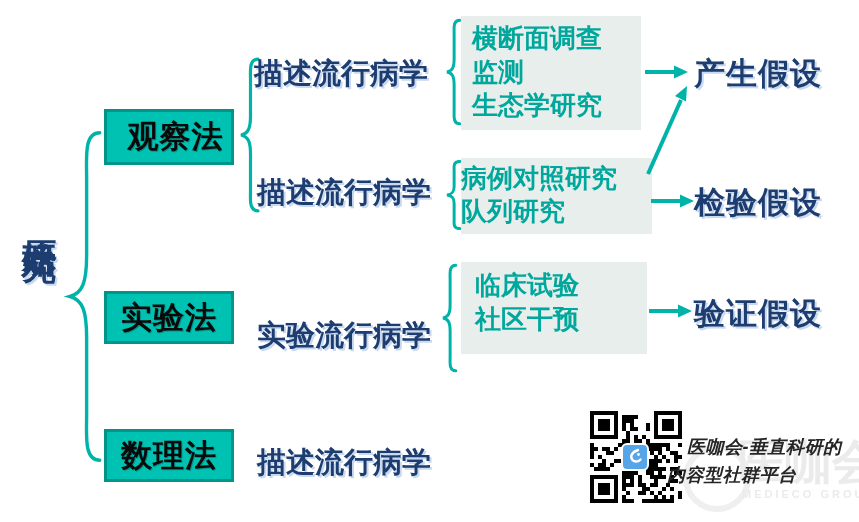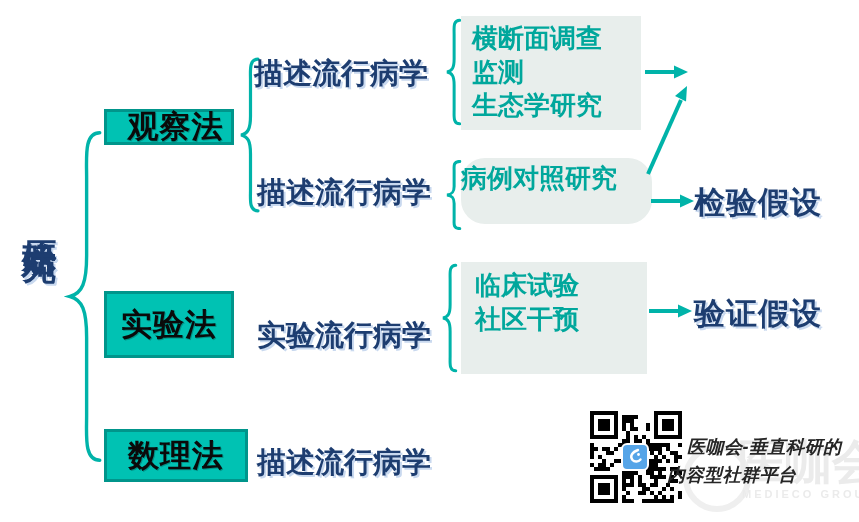--- a/index.html
+++ b/index.html
@@ -42,27 +42,27 @@
 <body>
 
 <div id="stage">
 
   <div class="abs root-label" style="left:21px;top:213px;height:152px;">原始研究</div>
 
   <svg class="abs brace" style="left:63px;top:126px;" width="42" height="341" viewBox="0 0 24 100" preserveAspectRatio="none">
     <path d="M21,2 C12,2 13.5,9 13.5,15 L13.5,38 C13.5,46 11,49 4,50 C11,51 13.5,54 13.5,62 L13.5,85 C13.5,91 12,98 21,98" stroke-width="3.4" vector-effect="non-scaling-stroke"></path>
   </svg>
 
-  <div class="abs method-box" style="left:104px;top:109px;width:130px;height:36px;padding-left:13px;">
+  <div class="abs method-box" style="left:104px;top:109px;width:130px;height:56px;padding-left:13px;">
     <span>观察法</span>
   </div>
-  <div class="abs method-box" style="left:104px;top:291px;width:130px;height:67px;">
+  <div class="abs method-box" style="left:104px;top:291px;width:130px;height:53px;">
     <span>实验法</span>
   </div>
-  <div class="abs method-box" style="left:104px;top:429px;width:144px;height:53px;">
+  <div class="abs method-box" style="left:104px;top:429px;width:130px;height:53px;">
     <span>数理法</span>
   </div>
 
   <svg class="abs brace" style="left:237px;top:56px;" width="24" height="158" viewBox="0 0 24 100" preserveAspectRatio="none">
     <path d="M21,2 C12,2 13.5,9 13.5,15 L13.5,38 C13.5,46 11,49 4,50 C11,51 13.5,54 13.5,62 L13.5,85 C13.5,91 12,98 21,98" stroke-width="3.2" vector-effect="non-scaling-stroke"></path>
   </svg>
 
   <div class="abs navy heading" style="left:254px;top:58px;">描述流行病学</div>
   <div class="abs navy heading" style="left:257px;top:177px;">描述流行病学</div>
   <div class="abs navy heading" style="left:257px;top:320px;">实验流行病学</div>
@@ -76,24 +76,25 @@
   </svg>
   <svg class="abs brace" style="left:440px;top:263px;" width="18" height="110" viewBox="0 0 24 100" preserveAspectRatio="none">
     <path d="M21,2 C12,2 13.5,9 13.5,15 L13.5,38 C13.5,46 11,49 4,50 C11,51 13.5,54 13.5,62 L13.5,85 C13.5,91 12,98 21,98" stroke-width="3" vector-effect="non-scaling-stroke"></path>
   </svg>
 
   <div class="abs panel" style="left:461px;top:16px;width:180px;height:114px;padding:6px 0 0 11px;line-height:33.5px;">
     <div>横断面调查</div>
     <div>监测</div>
     <div>生态学研究</div>
   </div>
-  <div class="abs panel" style="left:461px;top:158px;width:191px;height:66px;padding:4px 0 0 0;line-height:33px;border-radius:24px;">
+  <div class="abs panel" style="left:461px;top:158px;width:191px;height:76px;padding:4px 0 0 0;line-height:33px;">
     <div>病例对照研究</div>
-  </div>
-  <div class="abs panel" style="left:461px;top:262px;width:186px;height:112px;padding:7px 0 0 14px;line-height:34px;">
+    <div>队列研究</div>
+  </div>
+  <div class="abs panel" style="left:461px;top:262px;width:186px;height:92px;padding:7px 0 0 14px;line-height:34px;">
     <div>临床试验</div>
     <div>社区干预</div>
   </div>
 
   <svg class="abs arrow" style="left:643px;top:64px;" width="46" height="16">
     <line x1="2" y1="8" x2="33" y2="8"></line>
       <polygon points="31,1.5 45,8 31,14.5"></polygon>
   </svg>
   <svg class="abs arrow" style="left:649px;top:193px;" width="46" height="16">
     <line x1="2" y1="8" x2="33" y2="8"></line>
@@ -101,20 +102,21 @@
   </svg>
   <svg class="abs arrow" style="left:647px;top:303px;" width="46" height="16">
     <line x1="2" y1="8" x2="33" y2="8"></line>
       <polygon points="31,1.5 45,8 31,14.5"></polygon>
   </svg>
   <svg class="abs arrow" style="left:641px;top:84px;" width="52" height="94">
     <line x1="7" y1="90" x2="40" y2="16"></line>
     <polygon points="46,2 45,17.5 34,12"></polygon>
   </svg>
 
+  <div class="abs navy outcome" style="left:694px;top:57px;">产生假设</div>
   <div class="abs navy outcome" style="left:694px;top:186px;">检验假设</div>
   <div class="abs navy outcome" style="left:694px;top:297px;">验证假设</div>
 
   <div class="abs wm-ring" style="left:683px;top:444px;width:56px;height:56px;"></div>
   <div class="abs wm" style="left:738px;top:431px;font-size:47px;font-weight:bold;">医咖会</div>
   <div class="abs wm" style="left:742px;top:488px;font-size:11px;font-weight:bold;letter-spacing:3px;">MEDIECO GROUP</div>
 
   <div class="abs qr-box z2" style="left:590px;top:411px;width:92px;height:92px;">
     <svg id="qr-svg" width="92" height="92">
         <rect x="32" y="4" width="4" height="4" fill="#000"></rect>

